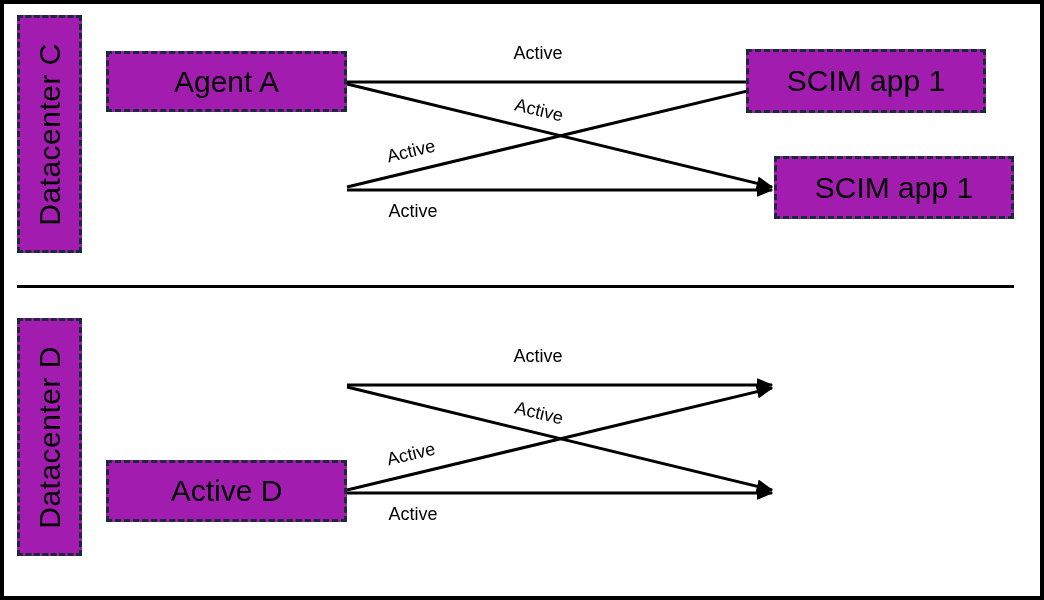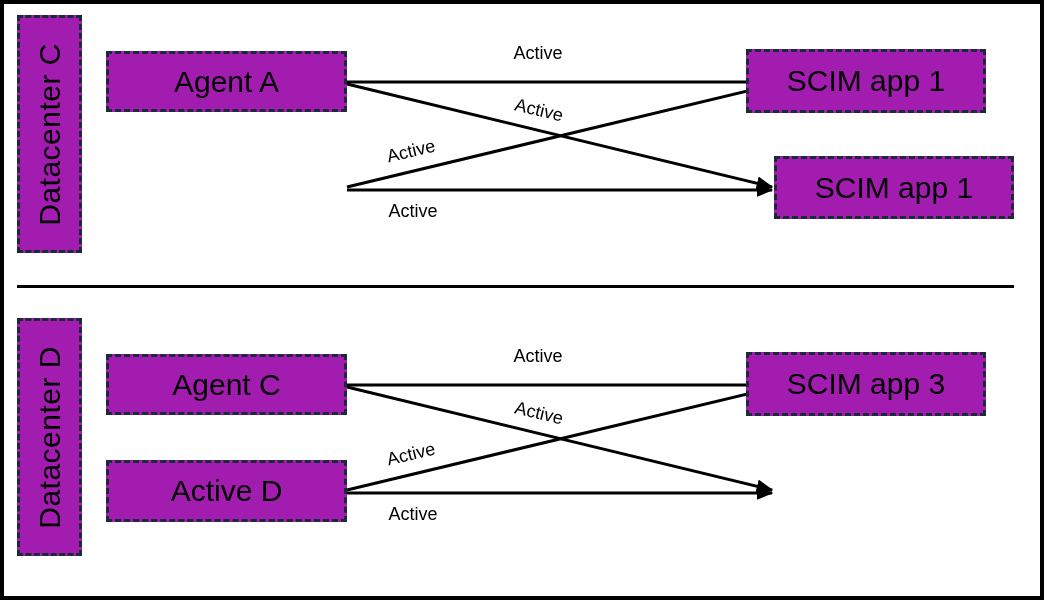--- a/index.html
+++ b/index.html
@@ -136,30 +136,24 @@
       <line x1="343" y1="78" x2="768" y2="78" marker-end="url(#arrowhead)"></line>
       <line x1="343" y1="80" x2="768" y2="183" marker-end="url(#arrowhead)"></line>
       <line x1="343" y1="183" x2="768" y2="81" marker-end="url(#arrowhead)"></line>
       <line x1="343" y1="186" x2="768" y2="186" marker-end="url(#arrowhead)"></line>
     </svg>
 
     <div class="dashed-box dc-box">
       <span class="dc-label">Datacenter D</span>
     </div>
 
-    <div class="dashed-box agent-top">
-      <span class="node-label">Agent C</span>
-    </div>
     <div class="dashed-box agent-bottom">
       <span class="node-label">Active D</span>
     </div>
 
-    <div class="dashed-box app-top">
-      <span class="node-label">SCIM app 3</span>
-    </div>
 
     <div class="lbl lbl-0">Active</div>
     <div class="lbl lbl-1">Active</div>
     <div class="lbl lbl-2">Active</div>
     <div class="lbl lbl-3">Active</div>
   </div>
 
 </div>
 
 </body></html>

